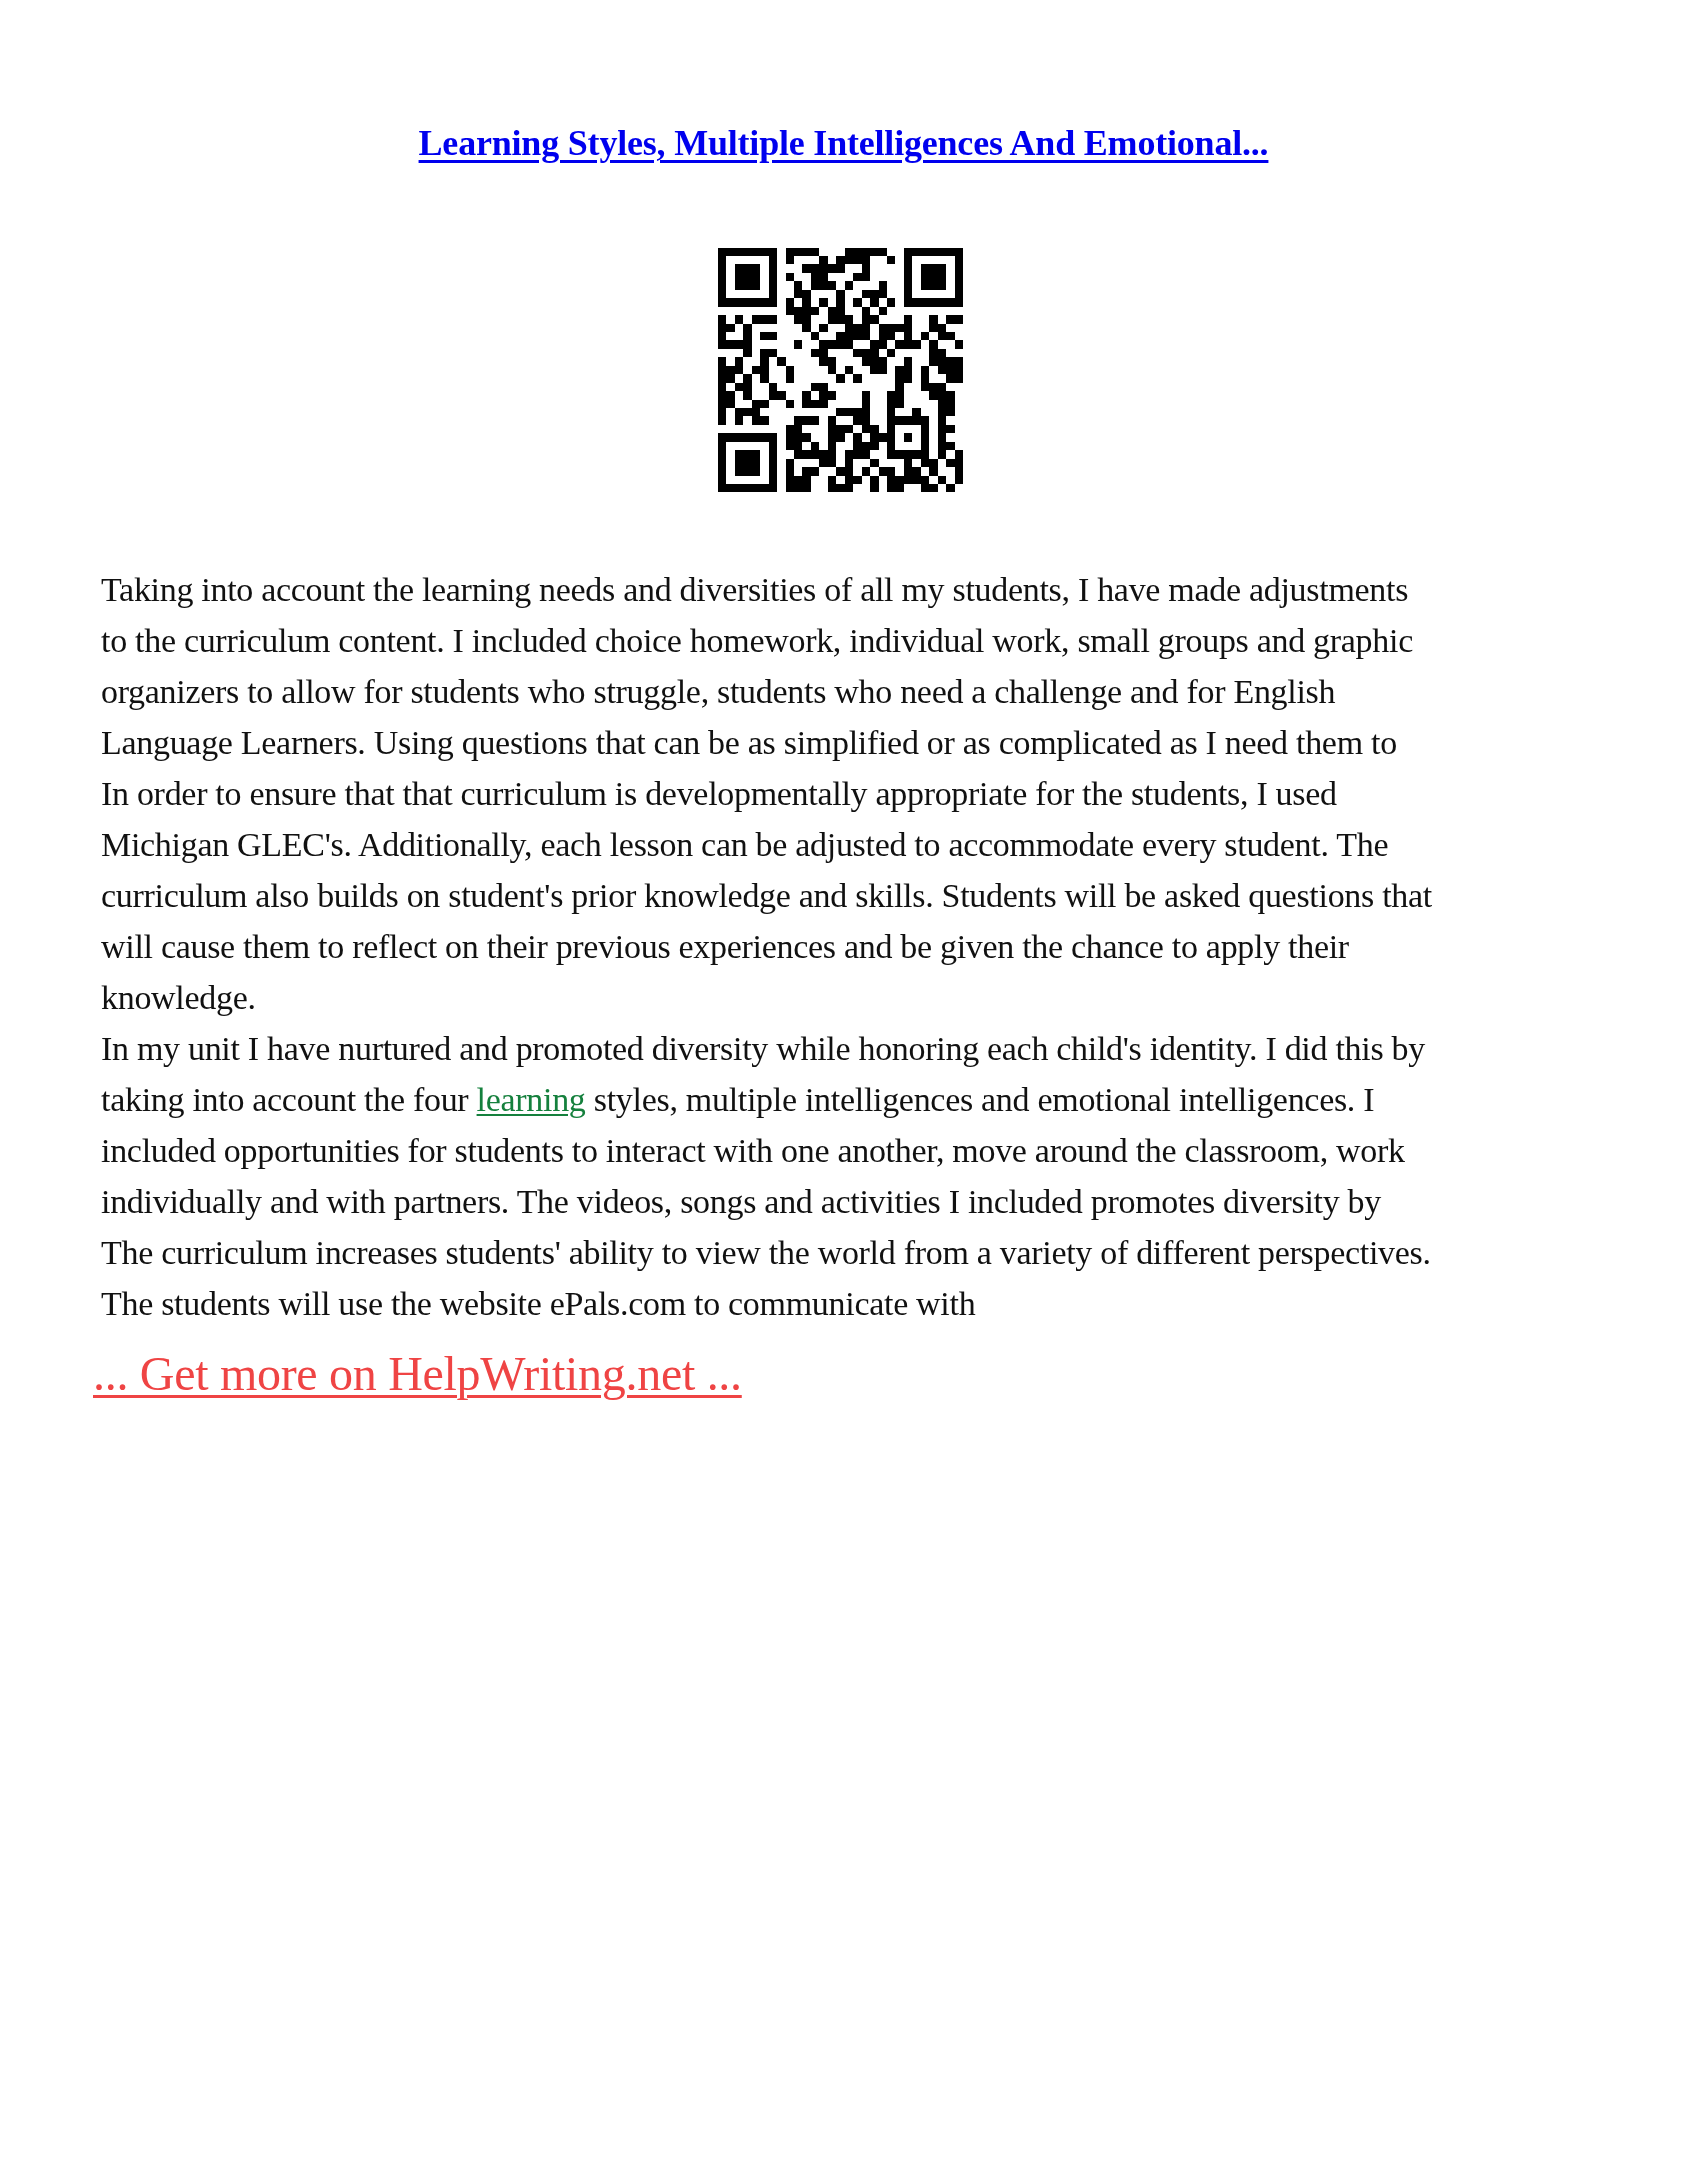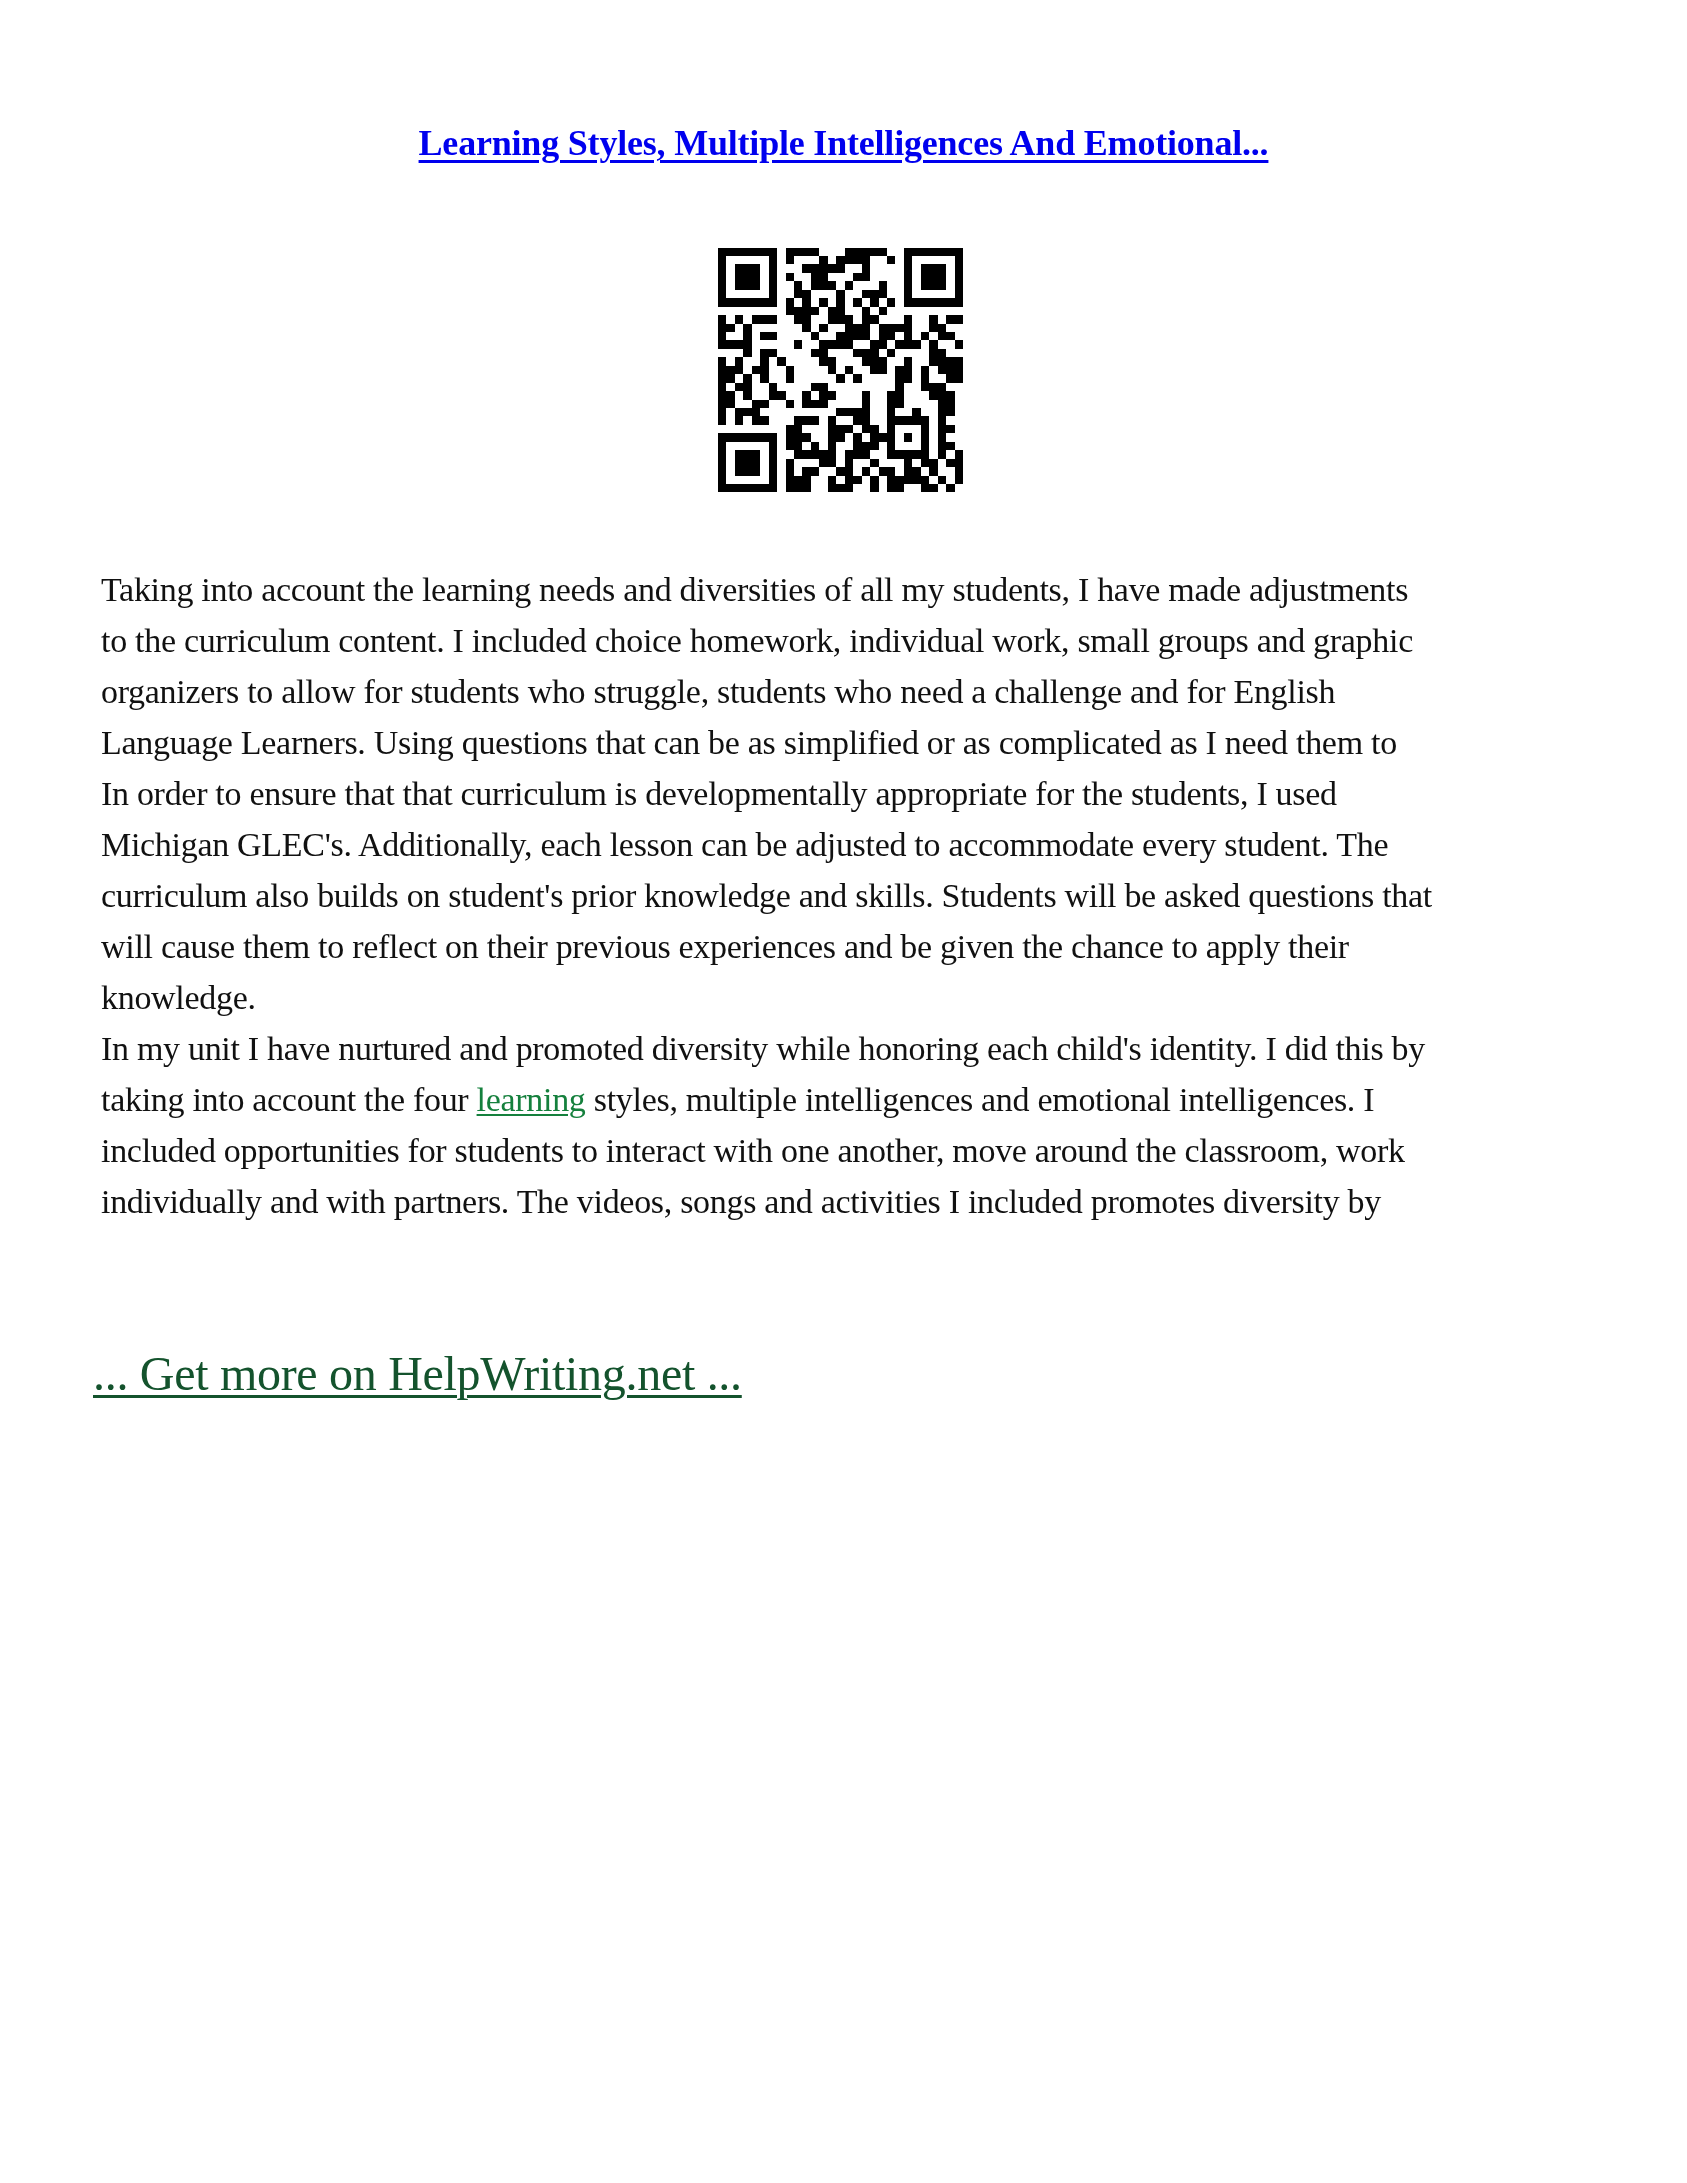--- a/index.html
+++ b/index.html
@@ -64,21 +64,21 @@
     }
     .more-wrap {
       position: absolute;
       left: 93px;
       top: 1345px;
     }
     .more-link {
       font-family: "Liberation Serif", serif;
       font-size: 48px;
       line-height: 58px;
-      color: #14532d;
+      color: #ef4444;
       text-decoration: underline;
       text-decoration-thickness: 2.5px;
       text-underline-offset: 5px;
       letter-spacing: -0.3px;
     }
   </style>
 </head>
 <body>
 
 <div class="title-wrap">
@@ -303,18 +303,22 @@
     <p>curriculum also builds on student's prior knowledge and skills. Students will be asked questions that</p>
     <p>will cause them to reflect on their previous experiences and be given the chance to apply their</p>
     <p>knowledge.</p>
   </div>
   <div>
     <p>In my unit I have nurtured and promoted diversity while honoring each child's identity. I did this by</p>
     <p><span>taking into account the four </span><a class="inline-link">learning</a><span> styles, multiple intelligences and emotional intelligences. I</span></p>
     <p>included opportunities for students to interact with one another, move around the classroom, work</p>
     <p>individually and with partners. The videos, songs and activities I included promotes diversity by</p>
   </div>
+  <div>
+    <p>The curriculum increases students' ability to view the world from a variety of different perspectives.</p>
+    <p>The students will use the website ePals.com to communicate with</p>
+  </div>
 </div>
 
 <div class="more-wrap">
   <a class="more-link">... Get more on HelpWriting.net ...</a>
 </div>
 
 
 </body></html>

